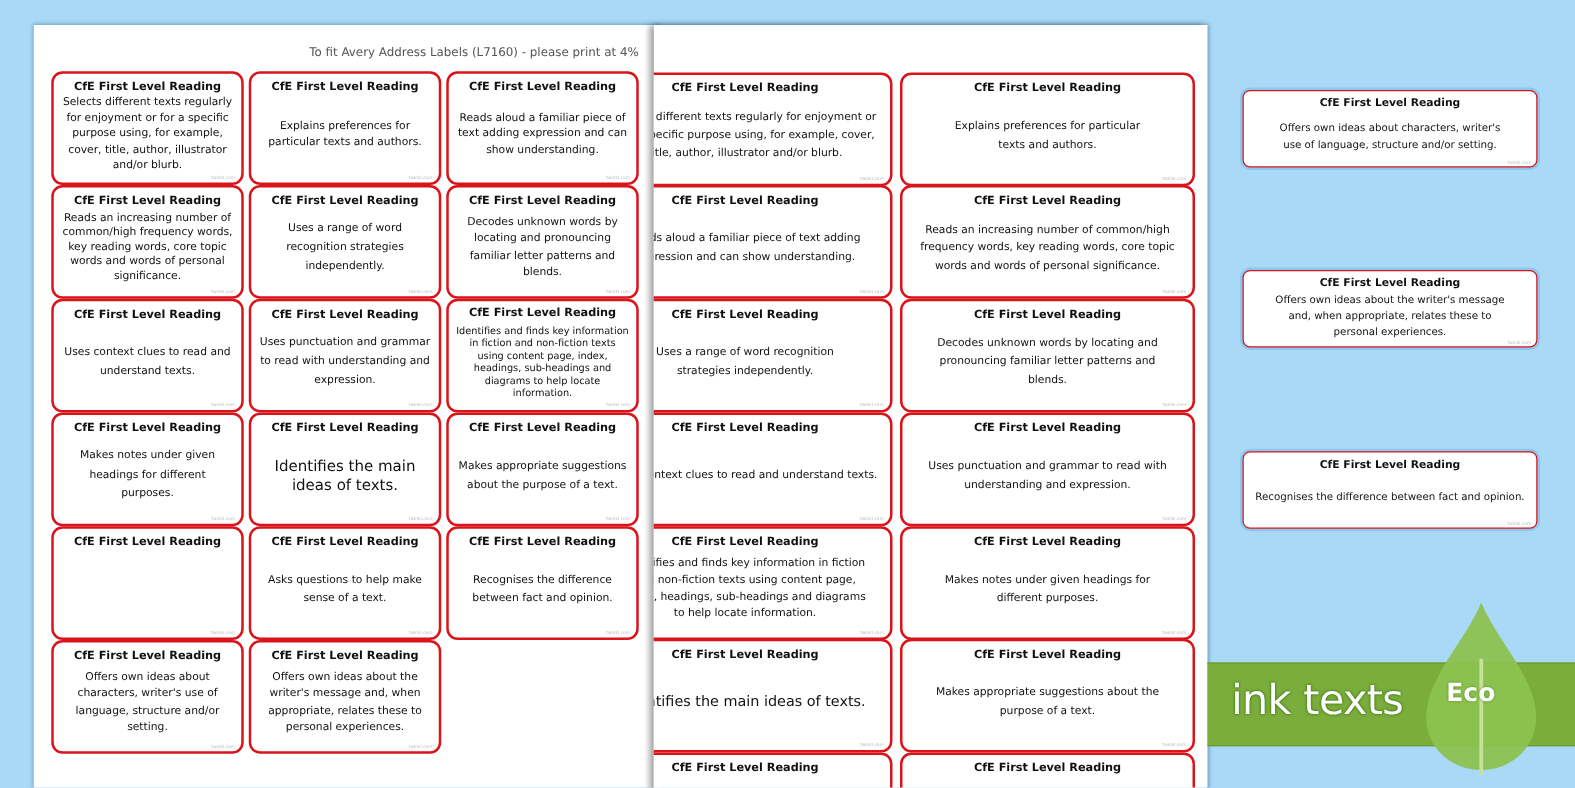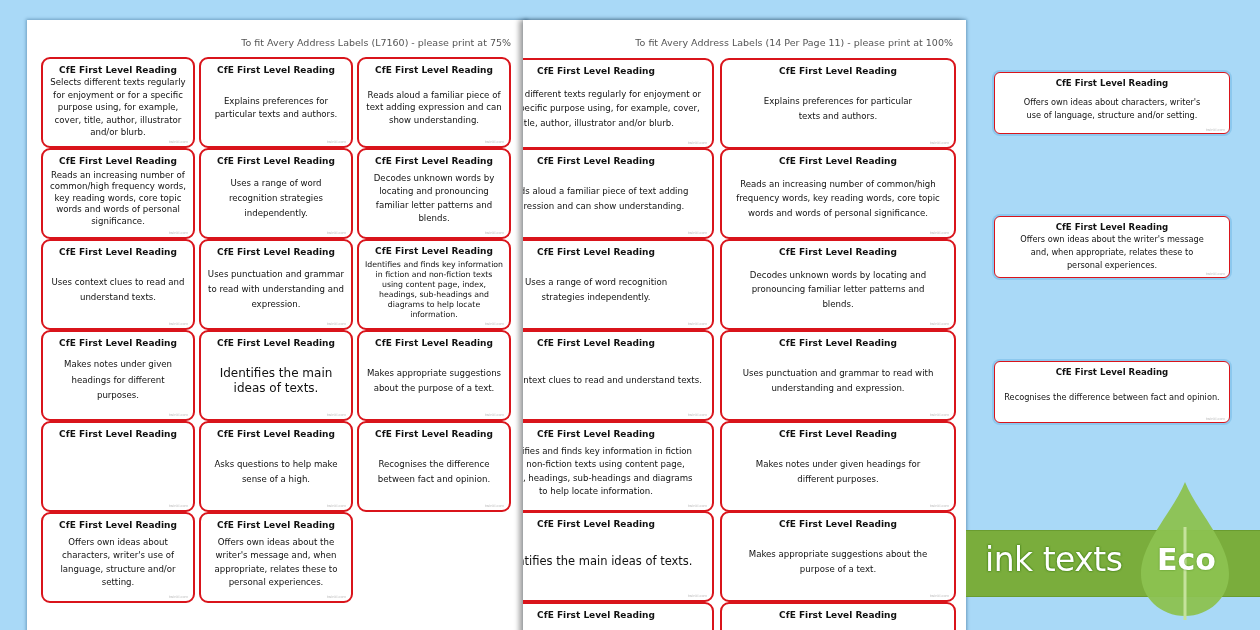--- a/index.html
+++ b/index.html
@@ -61,29 +61,29 @@
     position:absolute; left:966px; top:530px; width:294px; height:65px;
     background:#7aad3c; border-top:1px solid #6a9c30; border-bottom:1px solid #6a9c30;
   }
   #eco-text {
     position:absolute; left:985px; top:540px; font-size:33px; color:#fff;
     font-family:"DejaVu Sans", sans-serif; letter-spacing:-0.5px;
     text-shadow:0 0 2px #3f7d14, 0 0 2px #3f7d14;
   }
   #eco-leaf { position:absolute; left:1137px; top:482px; width:96px; height:140px; }
   #eco-label {
-    position:absolute; left:1157px; top:542px; font-size:30px; font-weight:bold; color:#fff;
+    position:absolute; left:1157px; top:542px; font-size:20px; font-weight:bold; color:#fff;
     text-shadow:0 0 2px #4c8a1c;
   }
 </style>
 </head>
 <body>
 
 <div class="page" id="page1">
-  <div class="page-note">To fit Avery Address Labels (L7160) - please print at 75%</div>
+  <div class="page-note">To fit Avery Address Labels (L7160) - please print at 4%</div>
 
   <div class="card p1" style="left:14px;top:37px;">
     <span class="title">CfE First Level Reading</span>
     <div class="body">Selects different texts regularly for enjoyment or for a specific purpose using, for example, cover, title, author, illustrator and/or blurb.</div>
     <span class="wm">twinkl.com</span>
   </div>
   <div class="card p1" style="left:172px;top:37px;">
     <span class="title">CfE First Level Reading</span>
     <div class="body">Explains preferences for particular texts and authors.</div>
     <span class="wm">twinkl.com</span>
@@ -141,21 +141,21 @@
     <div class="body" style="line-height:15px">Makes appropriate suggestions about the purpose of a text.</div>
     <span class="wm">twinkl.com</span>
   </div>
 
   <div class="card p1" style="left:14px;top:401px;">
     <span class="title">CfE First Level Reading</span>
     <span class="wm">twinkl.com</span>
   </div>
   <div class="card p1" style="left:172px;top:401px;">
     <span class="title">CfE First Level Reading</span>
-    <div class="body" style="line-height:15px">Asks questions to help make sense of a high.</div>
+    <div class="body" style="line-height:15px">Asks questions to help make sense of a text.</div>
     <span class="wm">twinkl.com</span>
   </div>
   <div class="card p1" style="left:330px;top:401px;">
     <span class="title">CfE First Level Reading</span>
     <div class="body" style="line-height:15px; left:14px; right:14px;">Recognises the difference between fact and opinion.</div>
     <span class="wm">twinkl.com</span>
   </div>
 
   <div class="card p1" style="left:14px;top:492px;">
     <span class="title">CfE First Level Reading</span>
@@ -163,21 +163,20 @@
     <span class="wm">twinkl.com</span>
   </div>
   <div class="card p1" style="left:172px;top:492px;">
     <span class="title">CfE First Level Reading</span>
     <div class="body" style="line-height:13.5px">Offers own ideas about the writer's message and, when appropriate, relates these to personal experiences.</div>
     <span class="wm">twinkl.com</span>
   </div>
 </div>
 
 <div class="page" id="page2">
-  <div class="page-note">To fit Avery Address Labels (14 Per Page 11) - please print at 100%</div>
 
   <div class="card p2" style="left:-45px;top:38px;">
     <span class="title">CfE First Level Reading</span>
     <div class="body">Selects different texts regularly for enjoyment or for a specific purpose using, for example, cover, title, author, illustrator and/or blurb.</div>
     <span class="wm">twinkl.com</span>
   </div>
   <div class="card p2" style="left:197px;top:38px;">
     <span class="title">CfE First Level Reading</span>
     <div class="body" style="left:40px;right:40px;">Explains preferences for particular texts and authors.</div>
     <span class="wm">twinkl.com</span>

